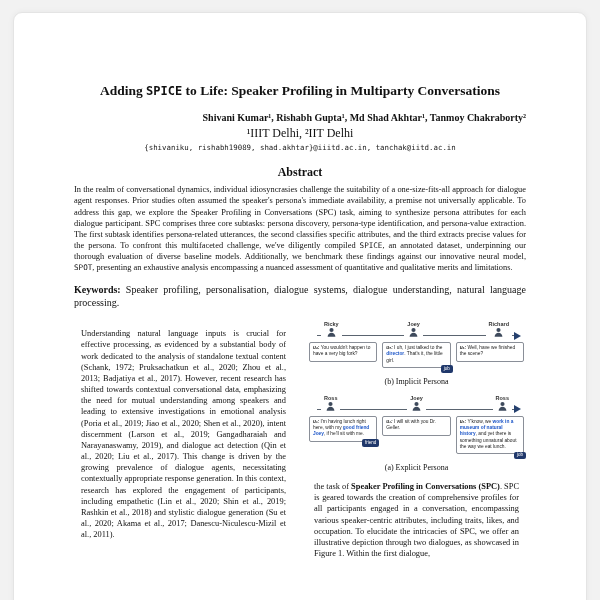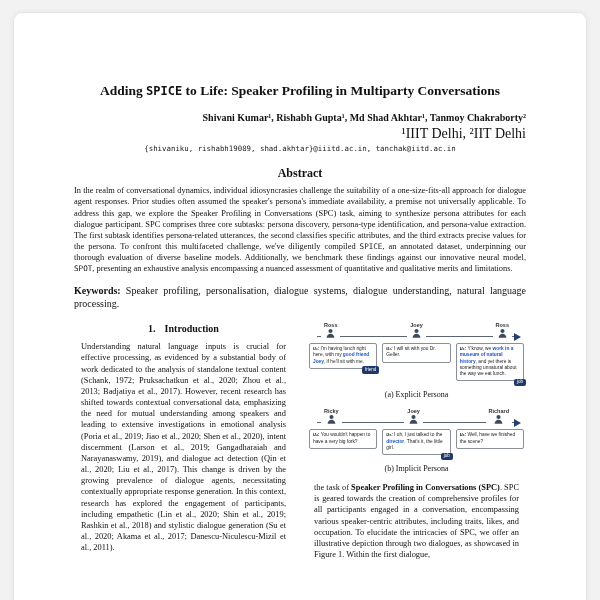--- a/index.html
+++ b/index.html
@@ -7,21 +7,21 @@
        font-family:"Liberation Serif",serif;color:#111;}
   .canvas{width:600px;height:600px;overflow:hidden;position:relative;}
   .paper{position:absolute;left:13px;top:12px;width:574px;height:640px;
          background:#fff;border:1px solid #e4e4e4;border-radius:9px 9px 0 0;
          box-shadow:0 0 6px rgba(0,0,0,.05);box-sizing:border-box;
          padding:70px 60px 0 60px;}
   .title{margin:0;text-align:center;font-size:13.5px;font-weight:bold;line-height:1.2;}
   .tt{font-family:"DejaVu Sans Mono",monospace;}
   .title .tt{font-size:12px;}
   .authors{text-align:right;font-size:10px;font-weight:bold;margin-top:13px;}
-  .affil{text-align:right;font-size:14px;margin-top:3px;}
+  .affil{text-align:center;font-size:12px;margin-top:3px;}
   .emails{text-align:center;font-size:7.4px;margin-top:2px;font-family:"DejaVu Sans Mono",monospace;color:#222;}
   .abs-head{text-align:center;font-size:12px;font-weight:bold;margin:13px 0 4px;}
   .abs{font-size:8.4px;line-height:1.33;text-align:justify;margin:0;}
   .abs .tt,.body .tt{font-size:7.6px;}
   .keywords{font-size:10px;line-height:1.33;text-align:justify;margin:9px 0 0;}
   .cols{display:flex;gap:14px;margin-top:12px;}
   .col{flex:1;min-width:0;}
   .sec-head{font-size:10px;font-weight:bold;margin:1px 0 7px;text-align:center;}
   .sec-head .num{margin-right:9px;}
   .body{font-size:8.4px;line-height:1.33;text-align:justify;margin:7px;}
@@ -63,27 +63,59 @@
     <div class="emails">{shivaniku, rishabh19089, shad.akhtar}@iiitd.ac.in, tanchak@iitd.ac.in</div>
 
     <h2 class="abs-head">Abstract</h2>
     <p class="abs"><span>In the realm of conversational dynamics, individual idiosyncrasies challenge the suitability of a one-size-fits-all approach for dialogue agent responses. Prior studies often assumed the speaker's persona's immediate availability, a premise not universally applicable. To address this gap, we explore the Speaker Profiling in Conversations (SPC) task, aiming to synthesize persona attributes for each dialogue participant. SPC comprises three core subtasks: persona discovery, persona-type identification, and persona-value extraction. The first subtask identifies persona-related utterances, the second classifies specific attributes, and the third extracts precise values for the persona. To confront this multifaceted challenge, we've diligently compiled </span><span class="tt">SPICE</span><span>, an annotated dataset, underpinning our thorough evaluation of diverse baseline models. Additionally, we benchmark these findings against our innovative neural model, </span><span class="tt">SPOT</span><span>, presenting an exhaustive analysis encompassing a nuanced assessment of quantitative and qualitative merits and limitations.</span></p>
 
     <p class="keywords"><span class="bold">Keywords:</span><span> Speaker profiling, personalisation, dialogue systems, dialogue understanding, natural language processing.</span></p>
 
     <div class="cols">
 
       <div class="col">
-        <h3 class="sec-head"><span class="num">1.</span><span>Introduction</span></h3>
         <p class="body">Understanding natural language inputs is crucial for effective processing, as evidenced by a substantial body of work dedicated to the analysis of standalone textual content (Schank, 1972; Pruksachatkun et al., 2020; Zhou et al., 2013; Badjatiya et al., 2017). However, recent research has shifted towards contextual conversational data, emphasizing the need for mutual understanding among speakers and leading to extensive investigations in emotional analysis (Poria et al., 2019; Jiao et al., 2020; Shen et al., 2020), intent discernment (Larson et al., 2019; Gangadharaiah and Narayanaswamy, 2019), and dialogue act detection (Qin et al., 2020; Liu et al., 2017). This change is driven by the growing prevalence of dialogue agents, necessitating contextually appropriate response generation. In this context, research has explored the engagement of participants, including empathetic (Lin et al., 2020; Shin et al., 2019; Rashkin et al., 2018) and stylistic dialogue generation (Su et al., 2020; Akama et al., 2017; Danescu-Niculescu-Mizil et al., 2011).</p>
       </div>
 
       <div class="col">
         <figure class="fig">
           <div id="panels">
+              <div class="panel">
+                <div class="timeline">
+                  <div class="tl-line"></div>
+                  <div class="tl-arrow"></div>
+                  <div class="spk">
+                    <div class="spk-name">Ricky</div>
+                    <svg class="person" viewBox="0 0 24 24">
+                      <circle cx="12" cy="6.5" r="4.5"></circle>
+                      <path d="M3.5 21c0-4.7 3.8-8.5 8.5-8.5s8.5 3.8 8.5 8.5z"></path>
+                    </svg>
+                  </div>
+                  <div class="spk">
+                    <div class="spk-name">Joey</div>
+                    <svg class="person" viewBox="0 0 24 24">
+                      <circle cx="12" cy="6.5" r="4.5"></circle>
+                      <path d="M3.5 21c0-4.7 3.8-8.5 8.5-8.5s8.5 3.8 8.5 8.5z"></path>
+                    </svg>
+                  </div>
+                  <div class="spk">
+                    <div class="spk-name">Richard</div>
+                    <svg class="person" viewBox="0 0 24 24">
+                      <circle cx="12" cy="6.5" r="4.5"></circle>
+                      <path d="M3.5 21c0-4.7 3.8-8.5 8.5-8.5s8.5 3.8 8.5 8.5z"></path>
+                    </svg>
+                  </div>
+                </div>
+                <div class="msgs">
+                  <div class="msg"><span class="uid">u₄: </span>You wouldn't happen to have a very big fork?</div>
+                  <div class="msg"><span class="uid">u₅: </span>I uh, I just talked to the <span class="hl">director</span>. That's it, the little girl.<span class="chip">job</span></div>
+                  <div class="msg"><span class="uid">u₆: </span>Well, have we finished the scene?</div>
+                </div>
+                <div class="panel-label">(b) Implicit Persona</div>
+              </div>
               <div class="panel">
                 <div class="timeline">
                   <div class="tl-line"></div>
                   <div class="tl-arrow"></div>
                   <div class="spk">
                     <div class="spk-name">Ross</div>
                     <svg class="person" viewBox="0 0 24 24">
                       <circle cx="12" cy="6.5" r="4.5"></circle>
                       <path d="M3.5 21c0-4.7 3.8-8.5 8.5-8.5s8.5 3.8 8.5 8.5z"></path>
                     </svg>
@@ -103,53 +135,20 @@
                     </svg>
                   </div>
                 </div>
                 <div class="msgs">
                   <div class="msg"><span class="uid">u₁: </span>I'm having lunch right here, with my <span class="hl">good friend Joey</span>, if he'll sit with me.<span class="chip">friend</span></div>
                   <div class="msg"><span class="uid">u₂: </span>I will sit with you Dr. Geller.</div>
                   <div class="msg"><span class="uid">u₃: </span>Y'know, we <span class="hl">work in a museum of natural history</span>, and yet there is something unnatural about the way we eat lunch.<span class="chip">job</span></div>
                 </div>
                 <div class="panel-label">(a) Explicit Persona</div>
               </div>
-              <div class="panel">
-                <div class="timeline">
-                  <div class="tl-line"></div>
-                  <div class="tl-arrow"></div>
-                  <div class="spk">
-                    <div class="spk-name">Ricky</div>
-                    <svg class="person" viewBox="0 0 24 24">
-                      <circle cx="12" cy="6.5" r="4.5"></circle>
-                      <path d="M3.5 21c0-4.7 3.8-8.5 8.5-8.5s8.5 3.8 8.5 8.5z"></path>
-                    </svg>
-                  </div>
-                  <div class="spk">
-                    <div class="spk-name">Joey</div>
-                    <svg class="person" viewBox="0 0 24 24">
-                      <circle cx="12" cy="6.5" r="4.5"></circle>
-                      <path d="M3.5 21c0-4.7 3.8-8.5 8.5-8.5s8.5 3.8 8.5 8.5z"></path>
-                    </svg>
-                  </div>
-                  <div class="spk">
-                    <div class="spk-name">Richard</div>
-                    <svg class="person" viewBox="0 0 24 24">
-                      <circle cx="12" cy="6.5" r="4.5"></circle>
-                      <path d="M3.5 21c0-4.7 3.8-8.5 8.5-8.5s8.5 3.8 8.5 8.5z"></path>
-                    </svg>
-                  </div>
-                </div>
-                <div class="msgs">
-                  <div class="msg"><span class="uid">u₄: </span>You wouldn't happen to have a very big fork?</div>
-                  <div class="msg"><span class="uid">u₅: </span>I uh, I just talked to the <span class="hl">director</span>. That's it, the little girl.<span class="chip">job</span></div>
-                  <div class="msg"><span class="uid">u₆: </span>Well, have we finished the scene?</div>
-                </div>
-                <div class="panel-label">(b) Implicit Persona</div>
-              </div>
             </div>
         </figure>
         <p class="body"><span>the task of </span><span class="bold">Speaker Profiling in Conversations (SPC)</span><span>. SPC is geared towards the creation of comprehensive profiles for all participants engaged in a conversation, encompassing various speaker-centric attributes, including traits, likes, and occupation. To elucidate the intricacies of SPC, we offer an illustrative depiction through two dialogues, as showcased in Figure 1. Within the first dialogue,</span></p>
       </div>
 
     </div>
   </div>
 </div>
 
 </body></html>

